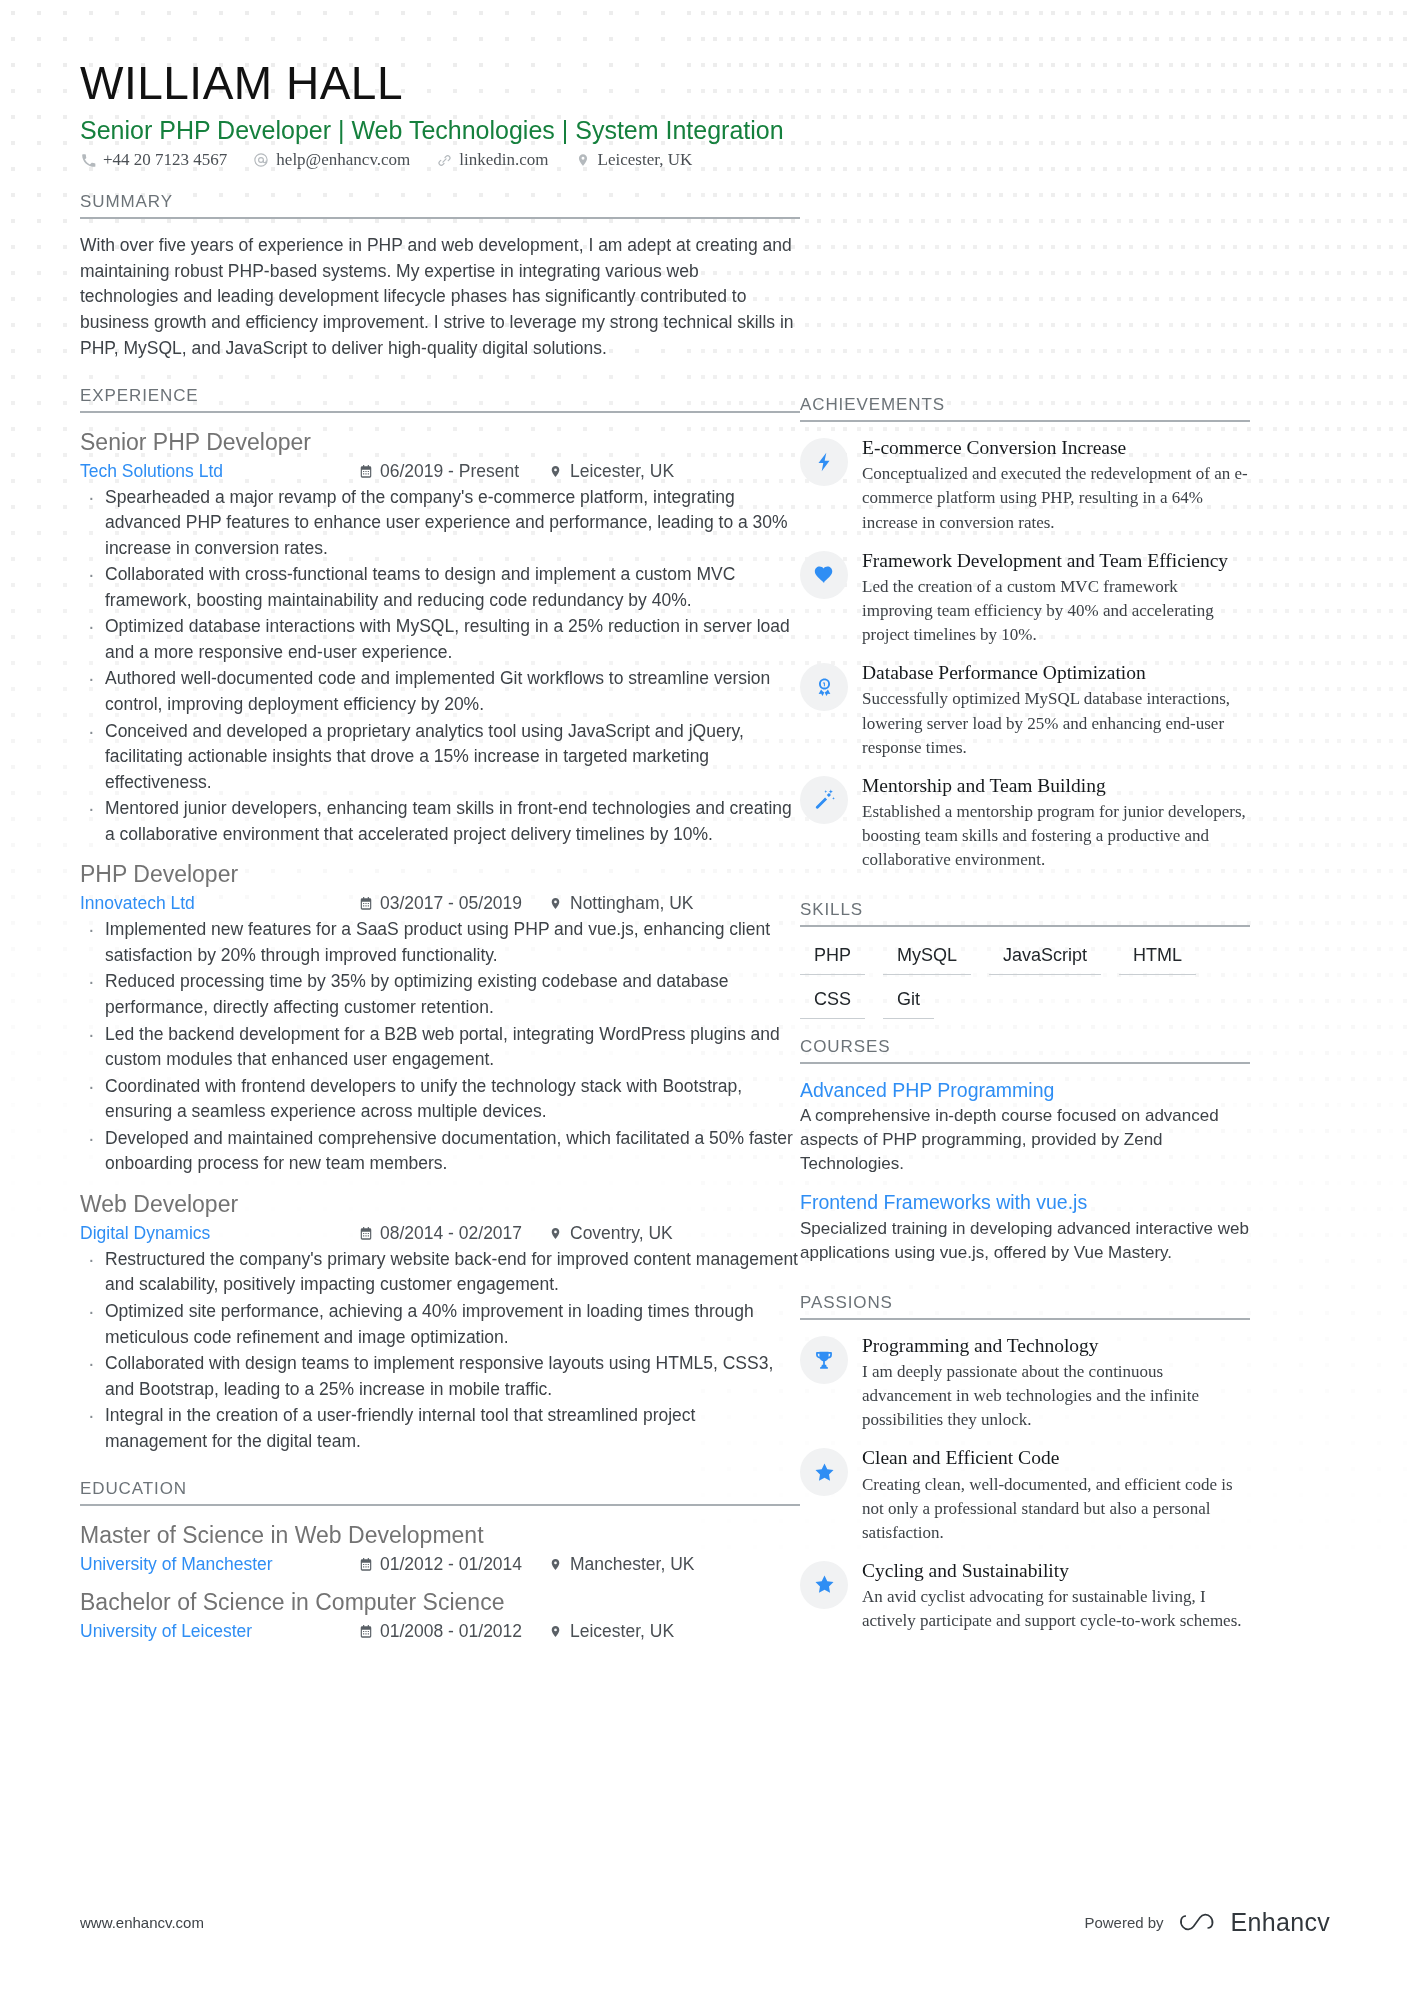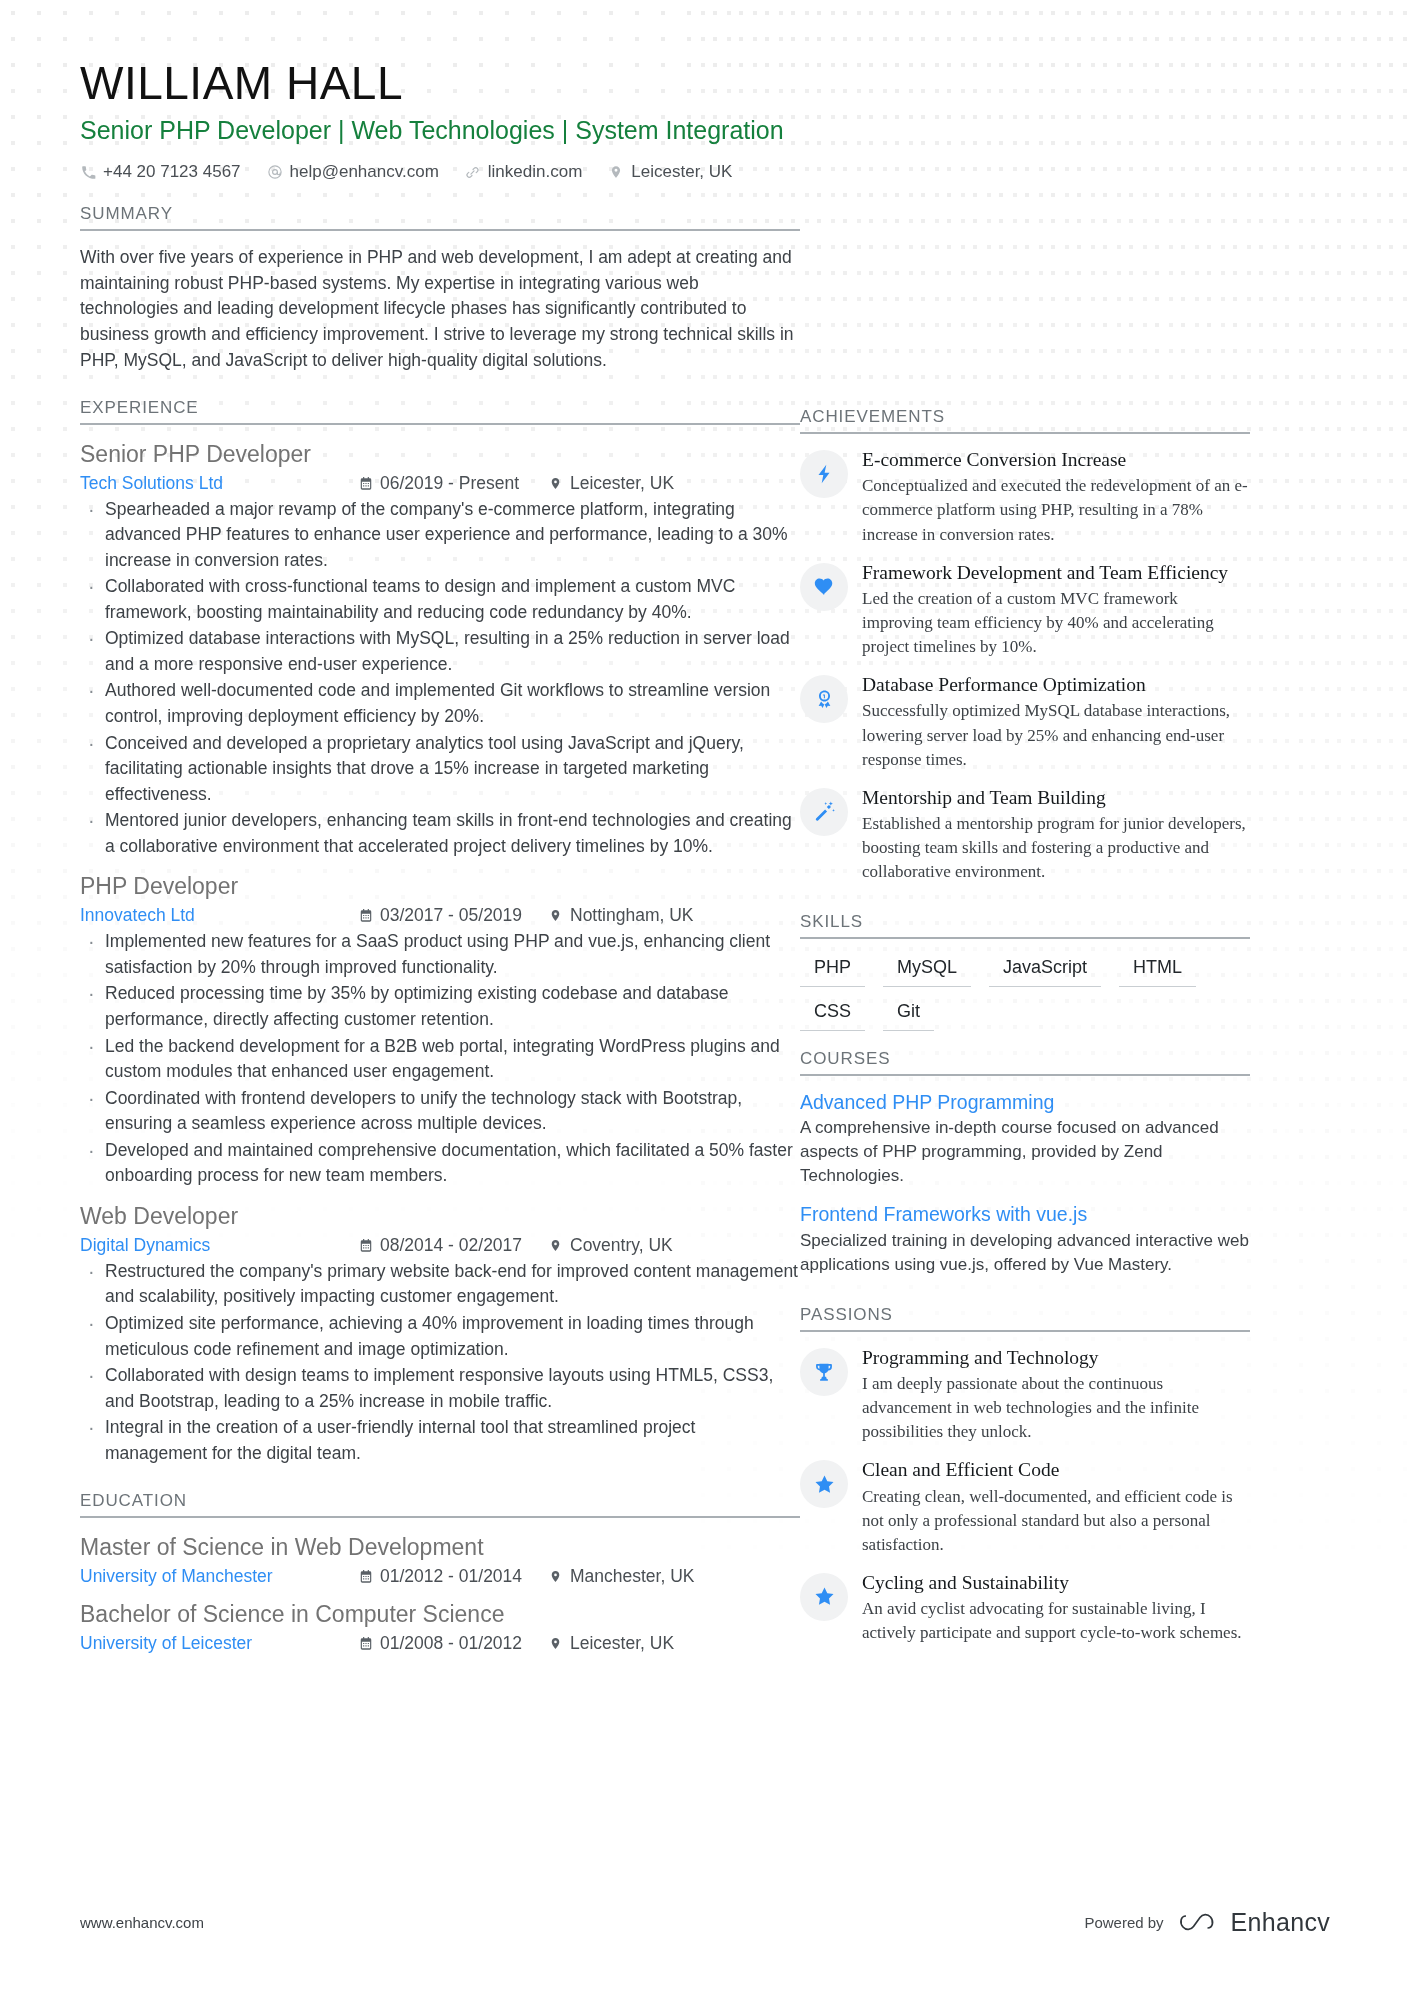--- a/index.html
+++ b/index.html
@@ -62,24 +62,25 @@
     color: #15803d;
     font-weight: 400;
     margin-top: 4px;
     line-height: 1.3;
   }
 
   .contact-row {
     display: flex;
     align-items: center;
     gap: 26px;
-    margin-top: 16px;
+    margin-top: 4px;
     font-size: 17px;
     color: #4a4f54;
     flex-wrap: wrap;
+    font-family: Liberation Serif, serif;
   }
   .contact-item {
     display: flex;
     align-items: center;
     gap: 7px;
     white-space: nowrap;
   }
   .contact-item .ci-icon {
     display: inline-flex;
     align-items: center;
@@ -508,21 +509,21 @@
           <div class="section-title">ACHIEVEMENTS</div>
 
           <div class="icon-item">
             <div class="icon-badge">
               <svg width="22" height="22" viewBox="0 0 24 24" fill="#2f8ef4">
                   <path d="M14.5 2L6 13.2h5.2L9.5 22 18 10.6h-5.3L14.5 2z"></path>
                 </svg>
             </div>
             <div class="icon-body">
               <div class="icon-title">E-commerce Conversion Increase</div>
-              <div class="icon-desc">Conceptualized and executed the redevelopment of an e-commerce platform using PHP, resulting in a 78% increase in conversion rates.</div>
+              <div class="icon-desc">Conceptualized and executed the redevelopment of an e-commerce platform using PHP, resulting in a 64% increase in conversion rates.</div>
             </div>
           </div>
 
           <div class="icon-item">
             <div class="icon-badge">
               <svg width="24" height="22" viewBox="0 0 24 24" fill="#2f8ef4">
                   <path d="M12 20.6l-1.5-1.4C5.2 14.4 2 11.5 2 7.9 2 5 4.3 2.7 7.2 2.7c1.7 0 3.3.8 4.3 2.1 1-1.3 2.6-2.1 4.3-2.1C18.7 2.7 21 5 21 7.9c0 3.6-3.2 6.5-8.5 11.3L12 20.6z"></path>
                 </svg>
             </div>
             <div class="icon-body">

